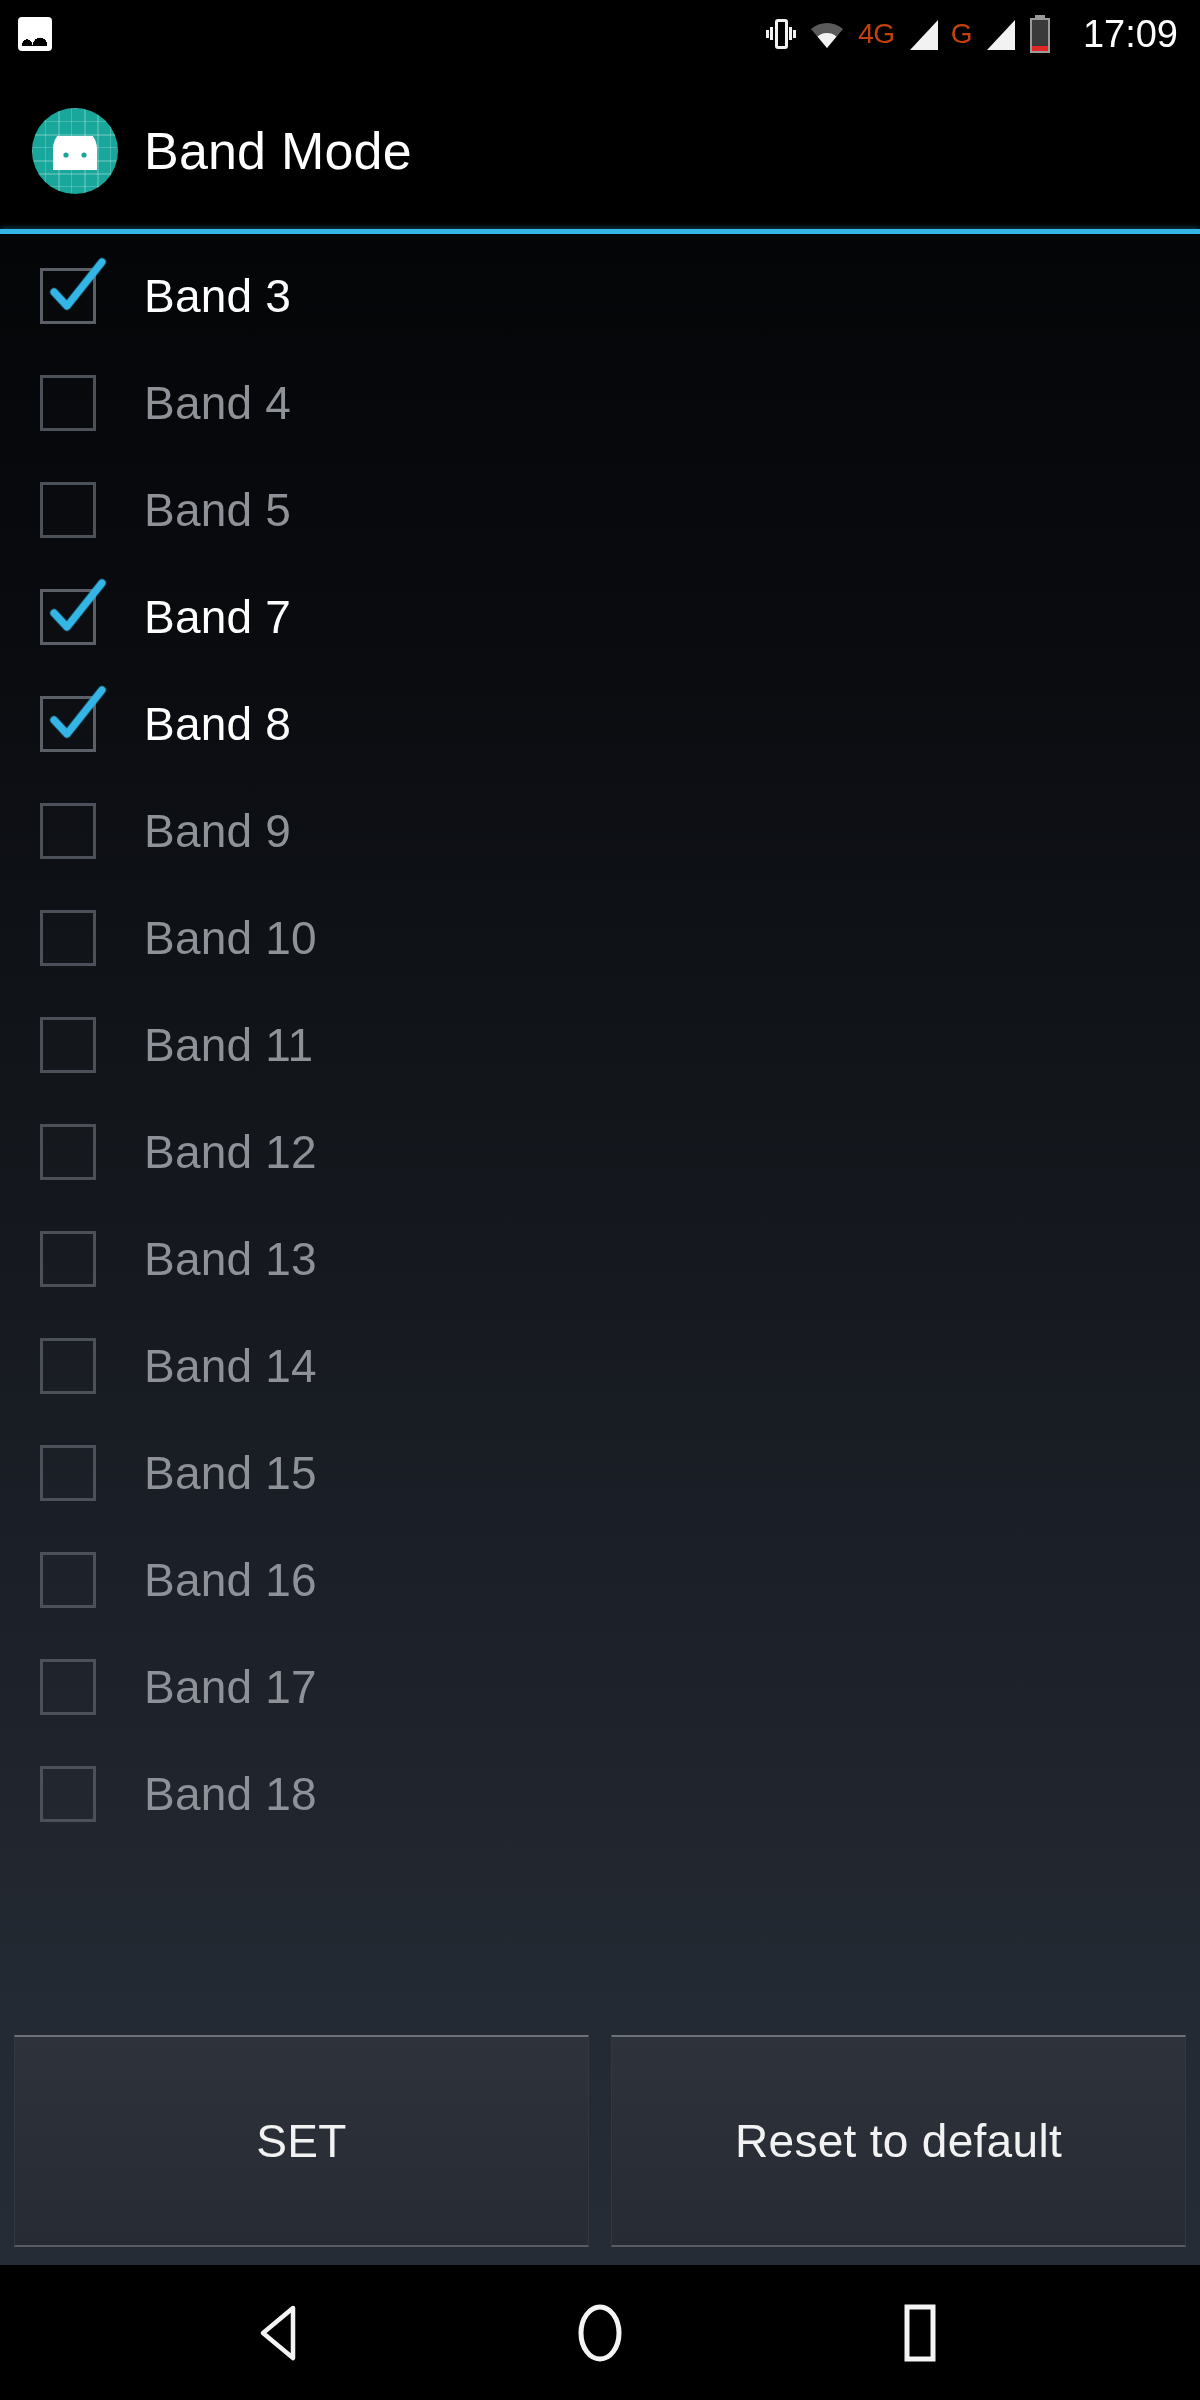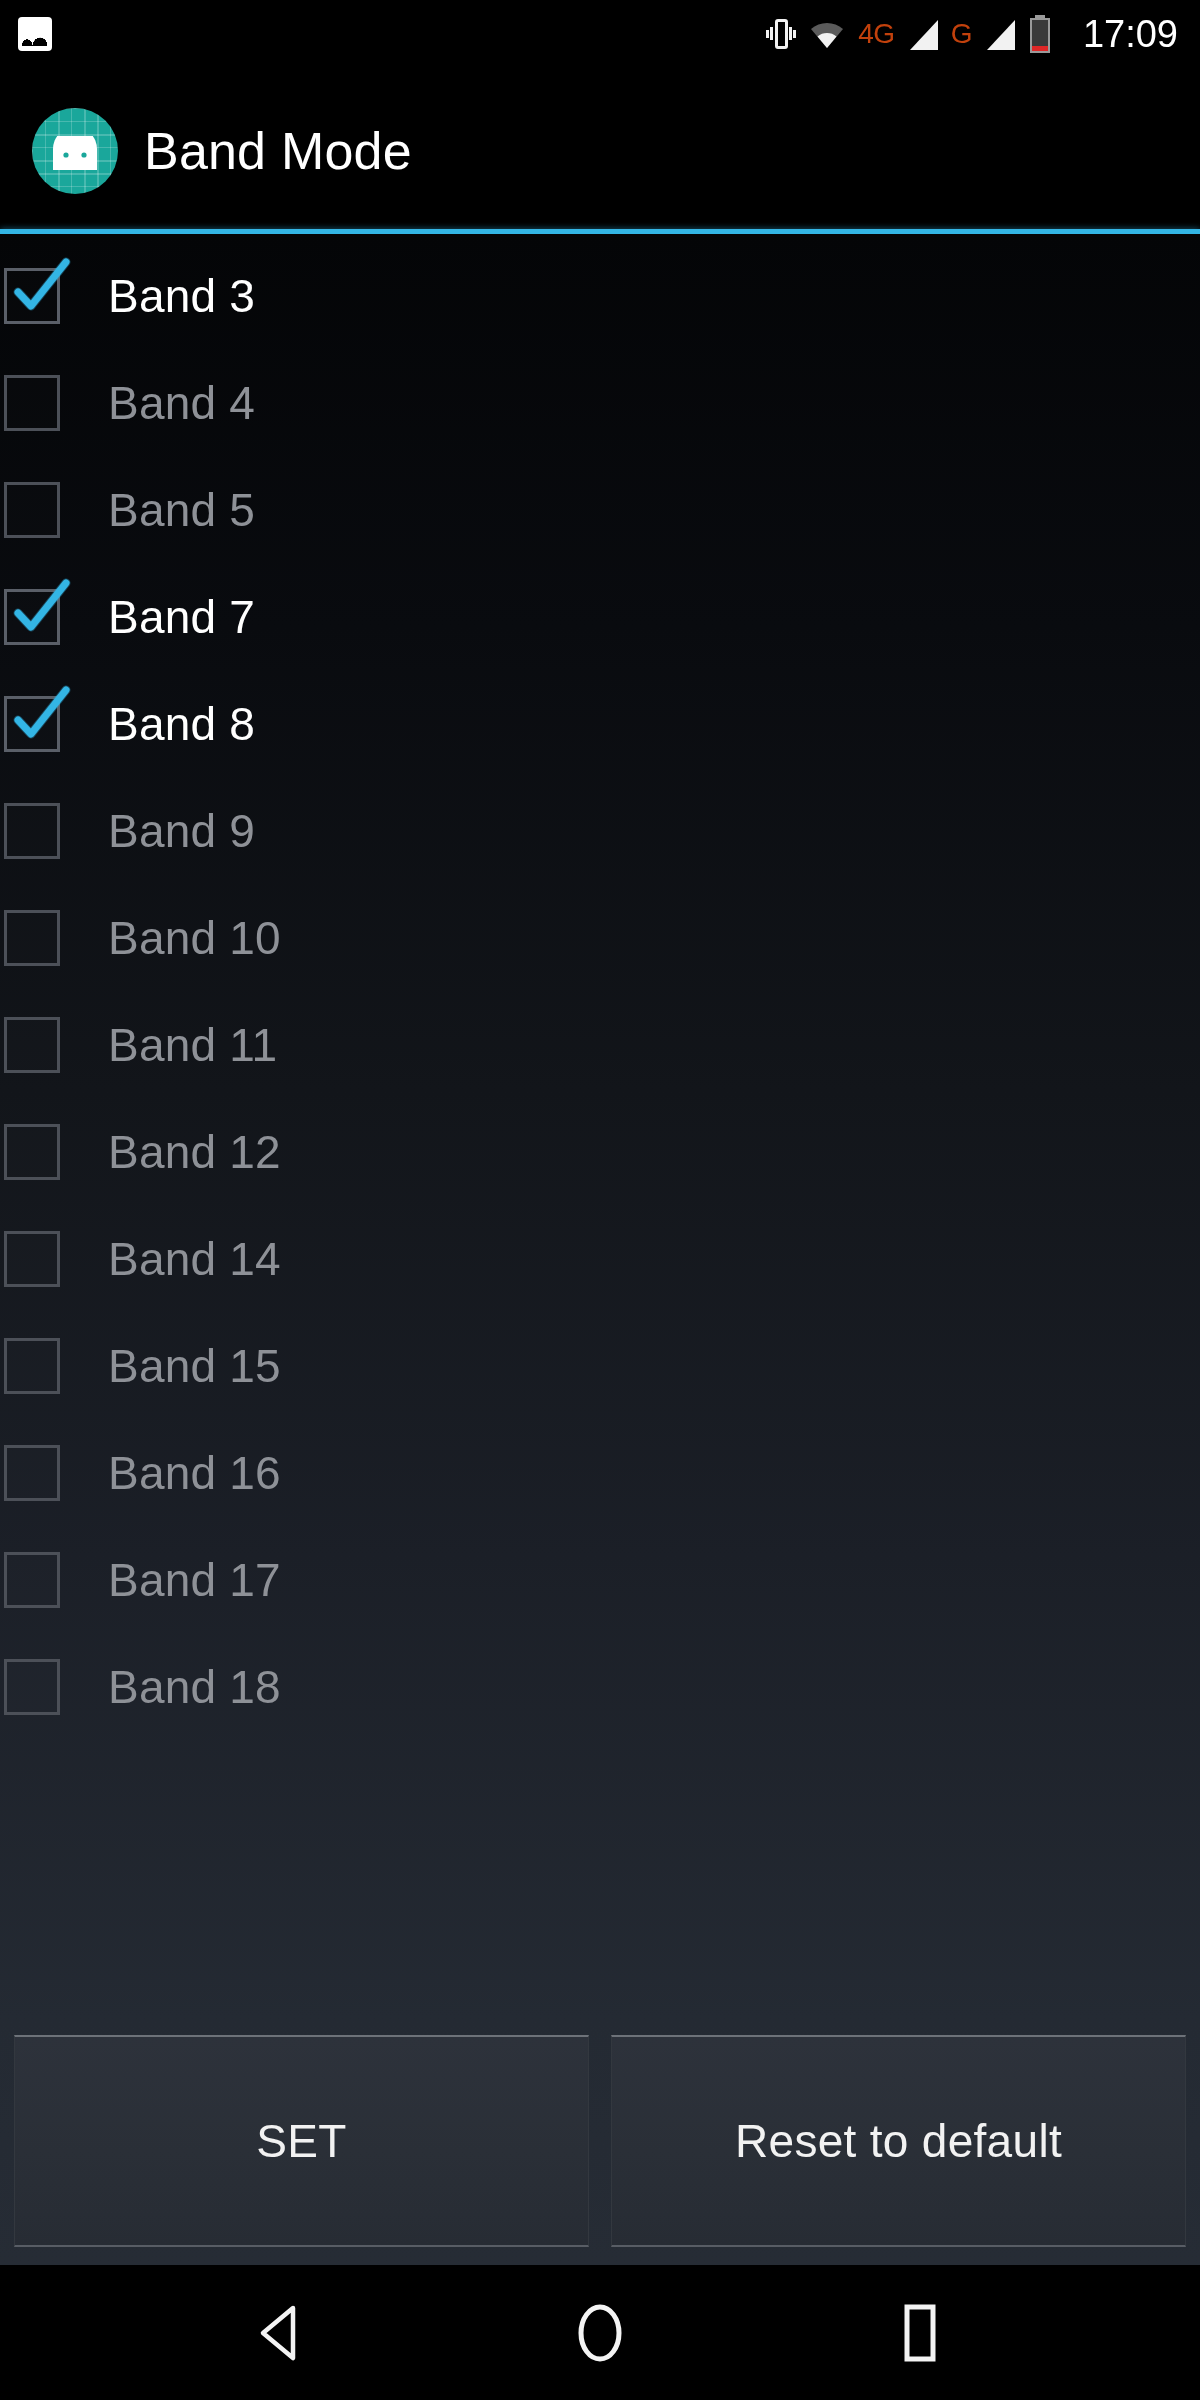--- a/index.html
+++ b/index.html
@@ -127,21 +127,21 @@
   #band-list {
     flex:1 1 auto;
     position:relative;
     background:linear-gradient(to bottom, #040507 0%, #090b0f 22%, #12151a 48%, #1b1f27 74%, #242a33 100%);
     padding-top:8px;
     overflow:hidden;
   }
   .band-row {
     height:107px;
     display:flex; align-items:center;
-    padding-left:4px;
+    padding-left:40px;
   }
   .checkbox {
     width:56px; height:56px;
     position:relative;
     flex:0 0 56px;
   }
   .checkbox .box {
     position:absolute; inset:0;
     border:3px solid #4c5058;
     background:rgba(255,255,255,0.012);
@@ -314,20 +314,26 @@
       <div class="band-row">
         <div class="checkbox">
           <div class="box"></div>
         </div>
         <span class="band-label">Band 12</span>
       </div>
       <div class="band-row">
         <div class="checkbox">
           <div class="box"></div>
         </div>
+        <span class="band-label">Band 13</span>
+      </div>
+      <div class="band-row">
+        <div class="checkbox">
+          <div class="box"></div>
+        </div>
         <span class="band-label">Band 14</span>
       </div>
       <div class="band-row">
         <div class="checkbox">
           <div class="box"></div>
         </div>
         <span class="band-label">Band 15</span>
       </div>
       <div class="band-row">
         <div class="checkbox">

